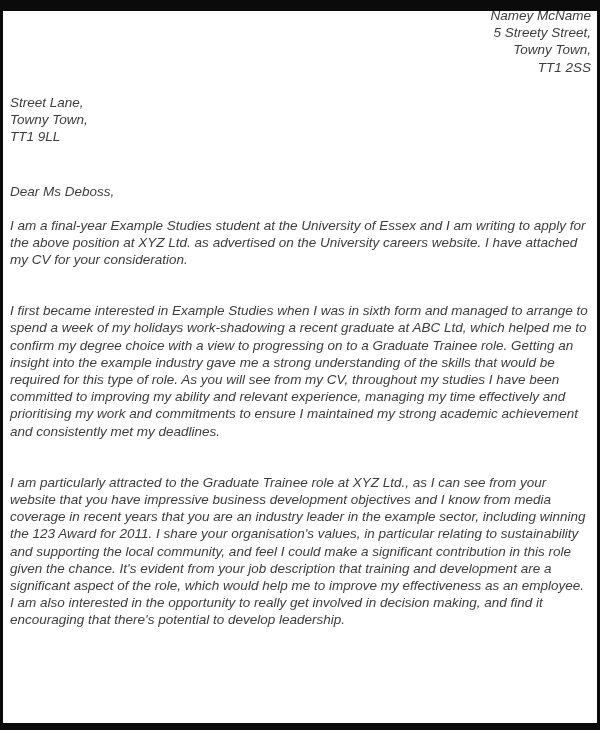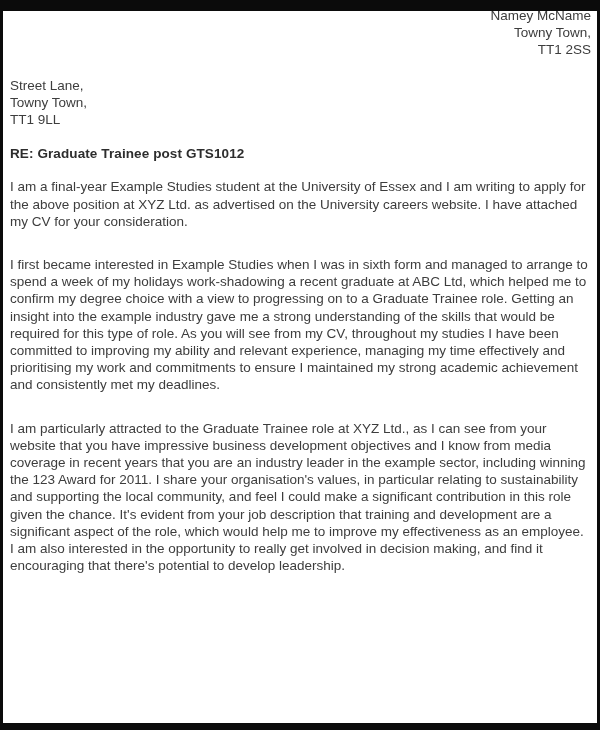--- a/index.html
+++ b/index.html
@@ -1,15 +1,15 @@
 <!DOCTYPE html>
 <html><head>
 <meta charset="utf-8">
 <style>
-  * { margin: 0; padding: 0; box-sizing: border-box; }
+  * { margin: 0; padding: 0; box-sizing: border-box; font-style: italic; }
   html, body { width: 600px; height: 730px; }
   body {
     font-family: "Liberation Sans", "DejaVu Sans", sans-serif;
     background: #ffffff;
   }
   .page {
     position: relative;
     width: 600px;
     height: 730px;
     background: #ffffff;
@@ -34,45 +34,46 @@
     align-items: flex-end;
     gap: 10px;
   }
   .salutation { margin-top: 38px; }
   .subject {
     margin-top: 17px;
     font-weight: 700;
     color: #2d2d2d;
     letter-spacing: 0.1px;
   }
-  .para { margin-top: 26px; }
+  .para { margin-top: 34px; }
   .para.first { margin-top: 16px; }
 </style>
 </head>
 <body>
 
 <div class="page">
 
   <div class="sender">
     <div>Namey McName</div>
+    <div>5 Streety Street,</div>
     <div>Towny Town,</div>
     <div>TT1 2SS</div>
   </div>
 
   <div class="recipient">
     <div>Street Lane,</div>
     <div>Towny Town,</div>
   </div>
 
   <div class="date-row">
     <span>TT1 9LL</span>
   </div>
 
+  <div class="salutation">Dear Ms Deboss,</div>
 
-  <div class="subject">RE: Graduate Trainee post GTS1012</div>
 
   <p class="para first">I am a final-year Example Studies student at the University of Essex and I am writing to apply for the above position at XYZ Ltd. as advertised on the University careers website. I have attached my CV for your consideration.</p>
 
   <p class="para">I first became interested in Example Studies when I was in sixth form and managed to arrange to spend a week of my holidays work-shadowing a recent graduate at ABC Ltd, which helped me to confirm my degree choice with a view to progressing on to a Graduate Trainee role. Getting an insight into the example industry gave me a strong understanding of the skills that would be required for this type of role. As you will see from my CV, throughout my studies I have been committed to improving my ability and relevant experience, managing my time effectively and prioritising my work and commitments to ensure I maintained my strong academic achievement and consistently met my deadlines.</p>
 
   <p class="para">I am particularly attracted to the Graduate Trainee role at XYZ Ltd., as I can see from your website that you have impressive business development objectives and I know from media coverage in recent years that you are an industry leader in the example sector, including winning the 123 Award for 2011. I share your organisation's values, in particular relating to sustainability and supporting the local community, and feel I could make a significant contribution in this role given the chance. It's evident from your job description that training and development are a significant aspect of the role, which would help me to improve my effectiveness as an employee. I am also interested in the opportunity to really get involved in decision making, and find it encouraging that there's potential to develop leadership.</p>
 
 </div>
 
 </body></html>

